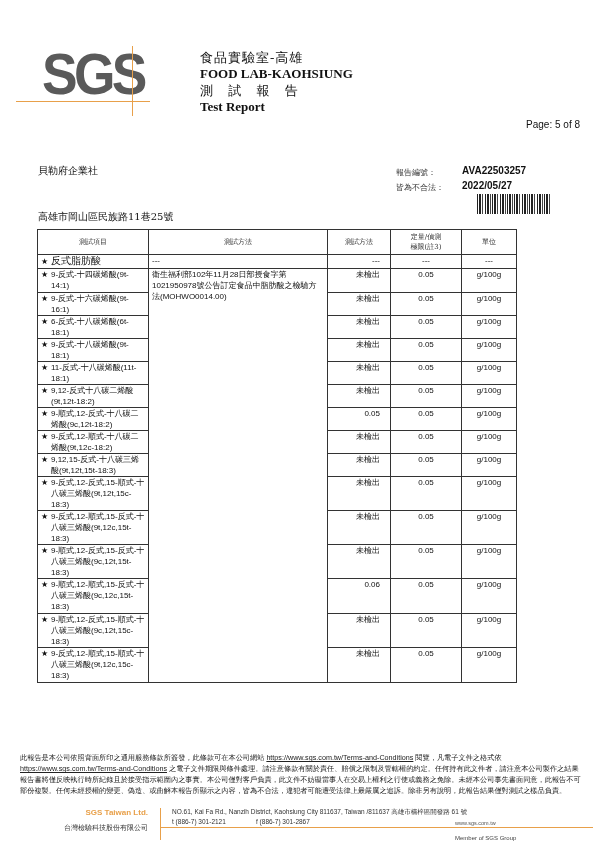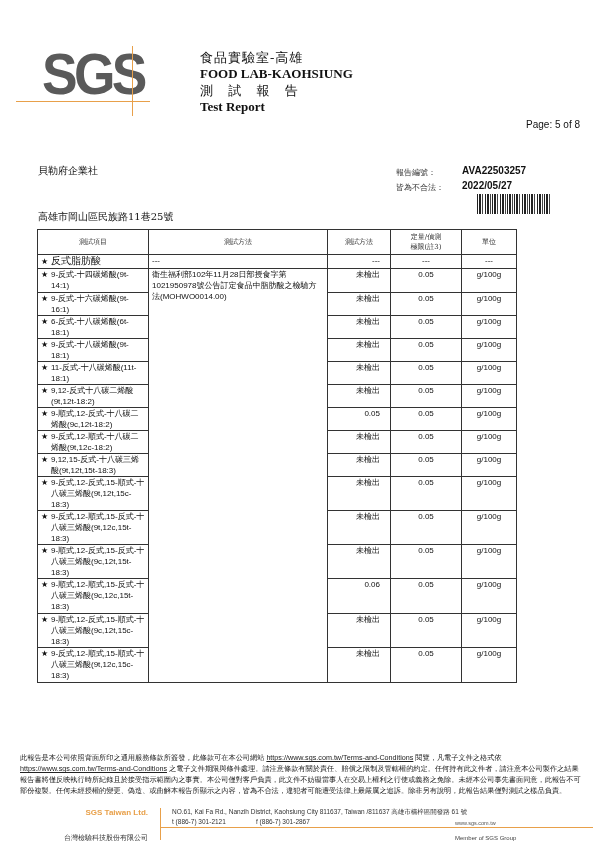--- a/index.html
+++ b/index.html
@@ -25,21 +25,21 @@
   .star{display:inline-block;width:10px;font-size:8px;}
   .item{display:flex;}
   .item .t{flex:1;}
   .res{text-align:right;padding-right:10px !important;}
   .ctr{text-align:center;}
   .method{font-size:9px;line-height:14px;}
   .disc{position:absolute;left:20px;top:752px;width:565px;font-size:7.2px;line-height:11px;color:#222;}
   .disc a{color:#222;text-decoration:underline;}
   .ft-co{position:absolute;right:452px;top:808px;text-align:right;}
   .ft-co .en{font-size:8px;font-weight:bold;color:#e8a04a;}
-  .ft-co .zh{font-size:7px;font-family:"DejaVu Serif",serif;color:#333;margin-top:16px;}
+  .ft-co .zh{font-size:7px;font-family:"DejaVu Serif",serif;color:#333;margin-top:6px;}
   .ft-v{position:absolute;left:160px;top:808px;width:1px;height:32px;background:#e8a04a;}
   .ft-h{position:absolute;left:160px;top:827px;width:433px;height:1px;background:#e8a04a;}
   .ft-addr{position:absolute;left:172px;top:808px;font-size:6.5px;color:#333;}
   .ft-tel{position:absolute;left:172px;top:818px;font-size:6.5px;color:#333;}
   .ft-fax{position:absolute;left:256px;top:818px;font-size:6.5px;color:#333;}
   .ft-web{position:absolute;left:455px;top:820px;font-size:5.5px;color:#555;}
   .ft-mem{position:absolute;left:455px;top:835px;font-size:6px;color:#444;}
 </style>
 </head>
 <body>

